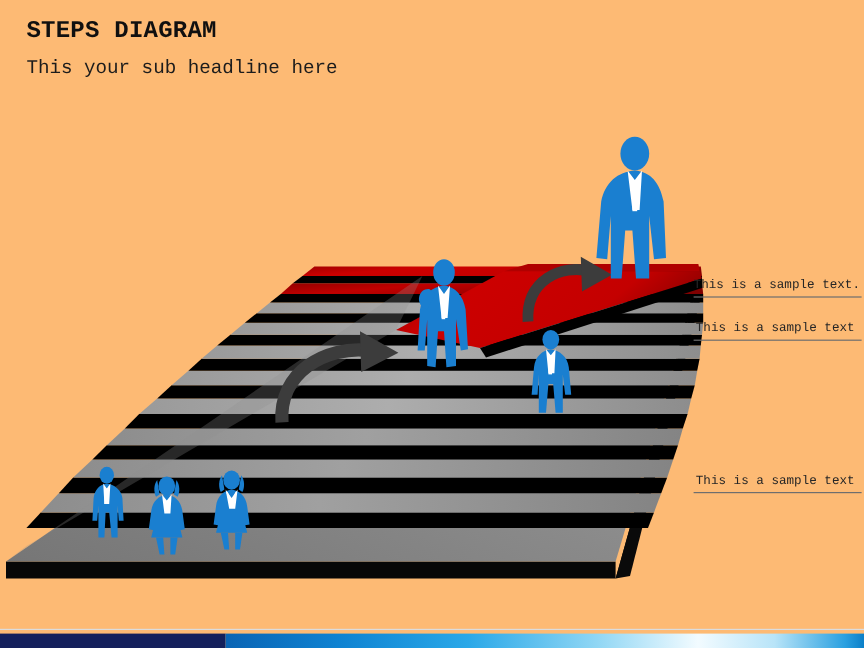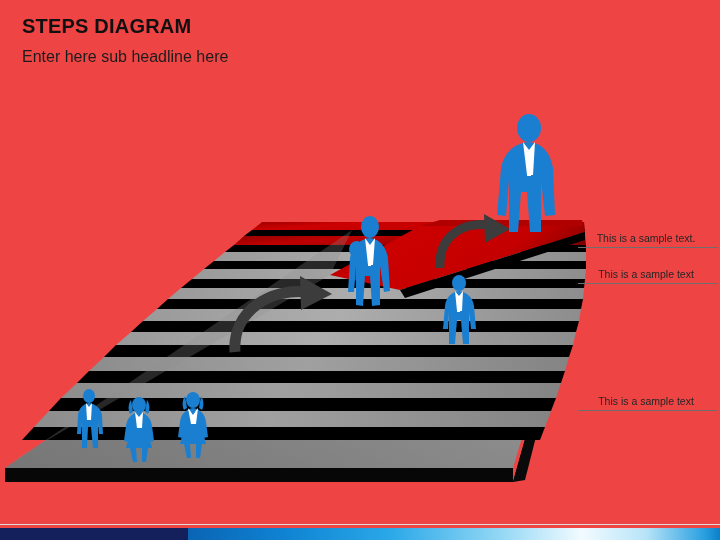--- a/index.html
+++ b/index.html
@@ -4,23 +4,23 @@
 <style>
   html, body {
     margin: 0;
     padding: 0;
     background: #ffffff;
   }
   #slide {
     position: relative;
     width: 720px;
     height: 540px;
-    background: #ef4444;
+    background: #fdba74;
     overflow: hidden;
-    font-family: Liberation Sans, sans-serif;
+    font-family: Liberation Mono, monospace;
   }
   #title {
     position: absolute;
     left: 22px;
     top: 15px;
     font-size: 20px;
     font-weight: bold;
     letter-spacing: 0.2px;
     color: #101010;
     white-space: nowrap;
@@ -96,21 +96,21 @@
     width: 720px; height: 1px;
     background: #dcdcdc;
   }
 </style>
 </head>
 <body>
 
 <div id="slide">
 
   <div id="title">STEPS DIAGRAM</div>
-  <div id="subtitle">Enter here sub headline here</div>
+  <div id="subtitle">This your sub headline here</div>
 
   <svg id="art" viewBox="0 0 720 540" width="720" height="540" xmlns="http://www.w3.org/2000/svg">
     <defs>
       <linearGradient id="gBase" x1="0" y1="1" x2="1" y2="0">
         <stop offset="0%" stop-color="#6f6f6f"></stop>
         <stop offset="55%" stop-color="#8a8a8a"></stop>
         <stop offset="100%" stop-color="#a6a6a6"></stop>
       </linearGradient>
       <linearGradient id="gTread" x1="0" y1="0" x2="1" y2="0">
         <stop offset="0%" stop-color="#9a9a9a"></stop>

